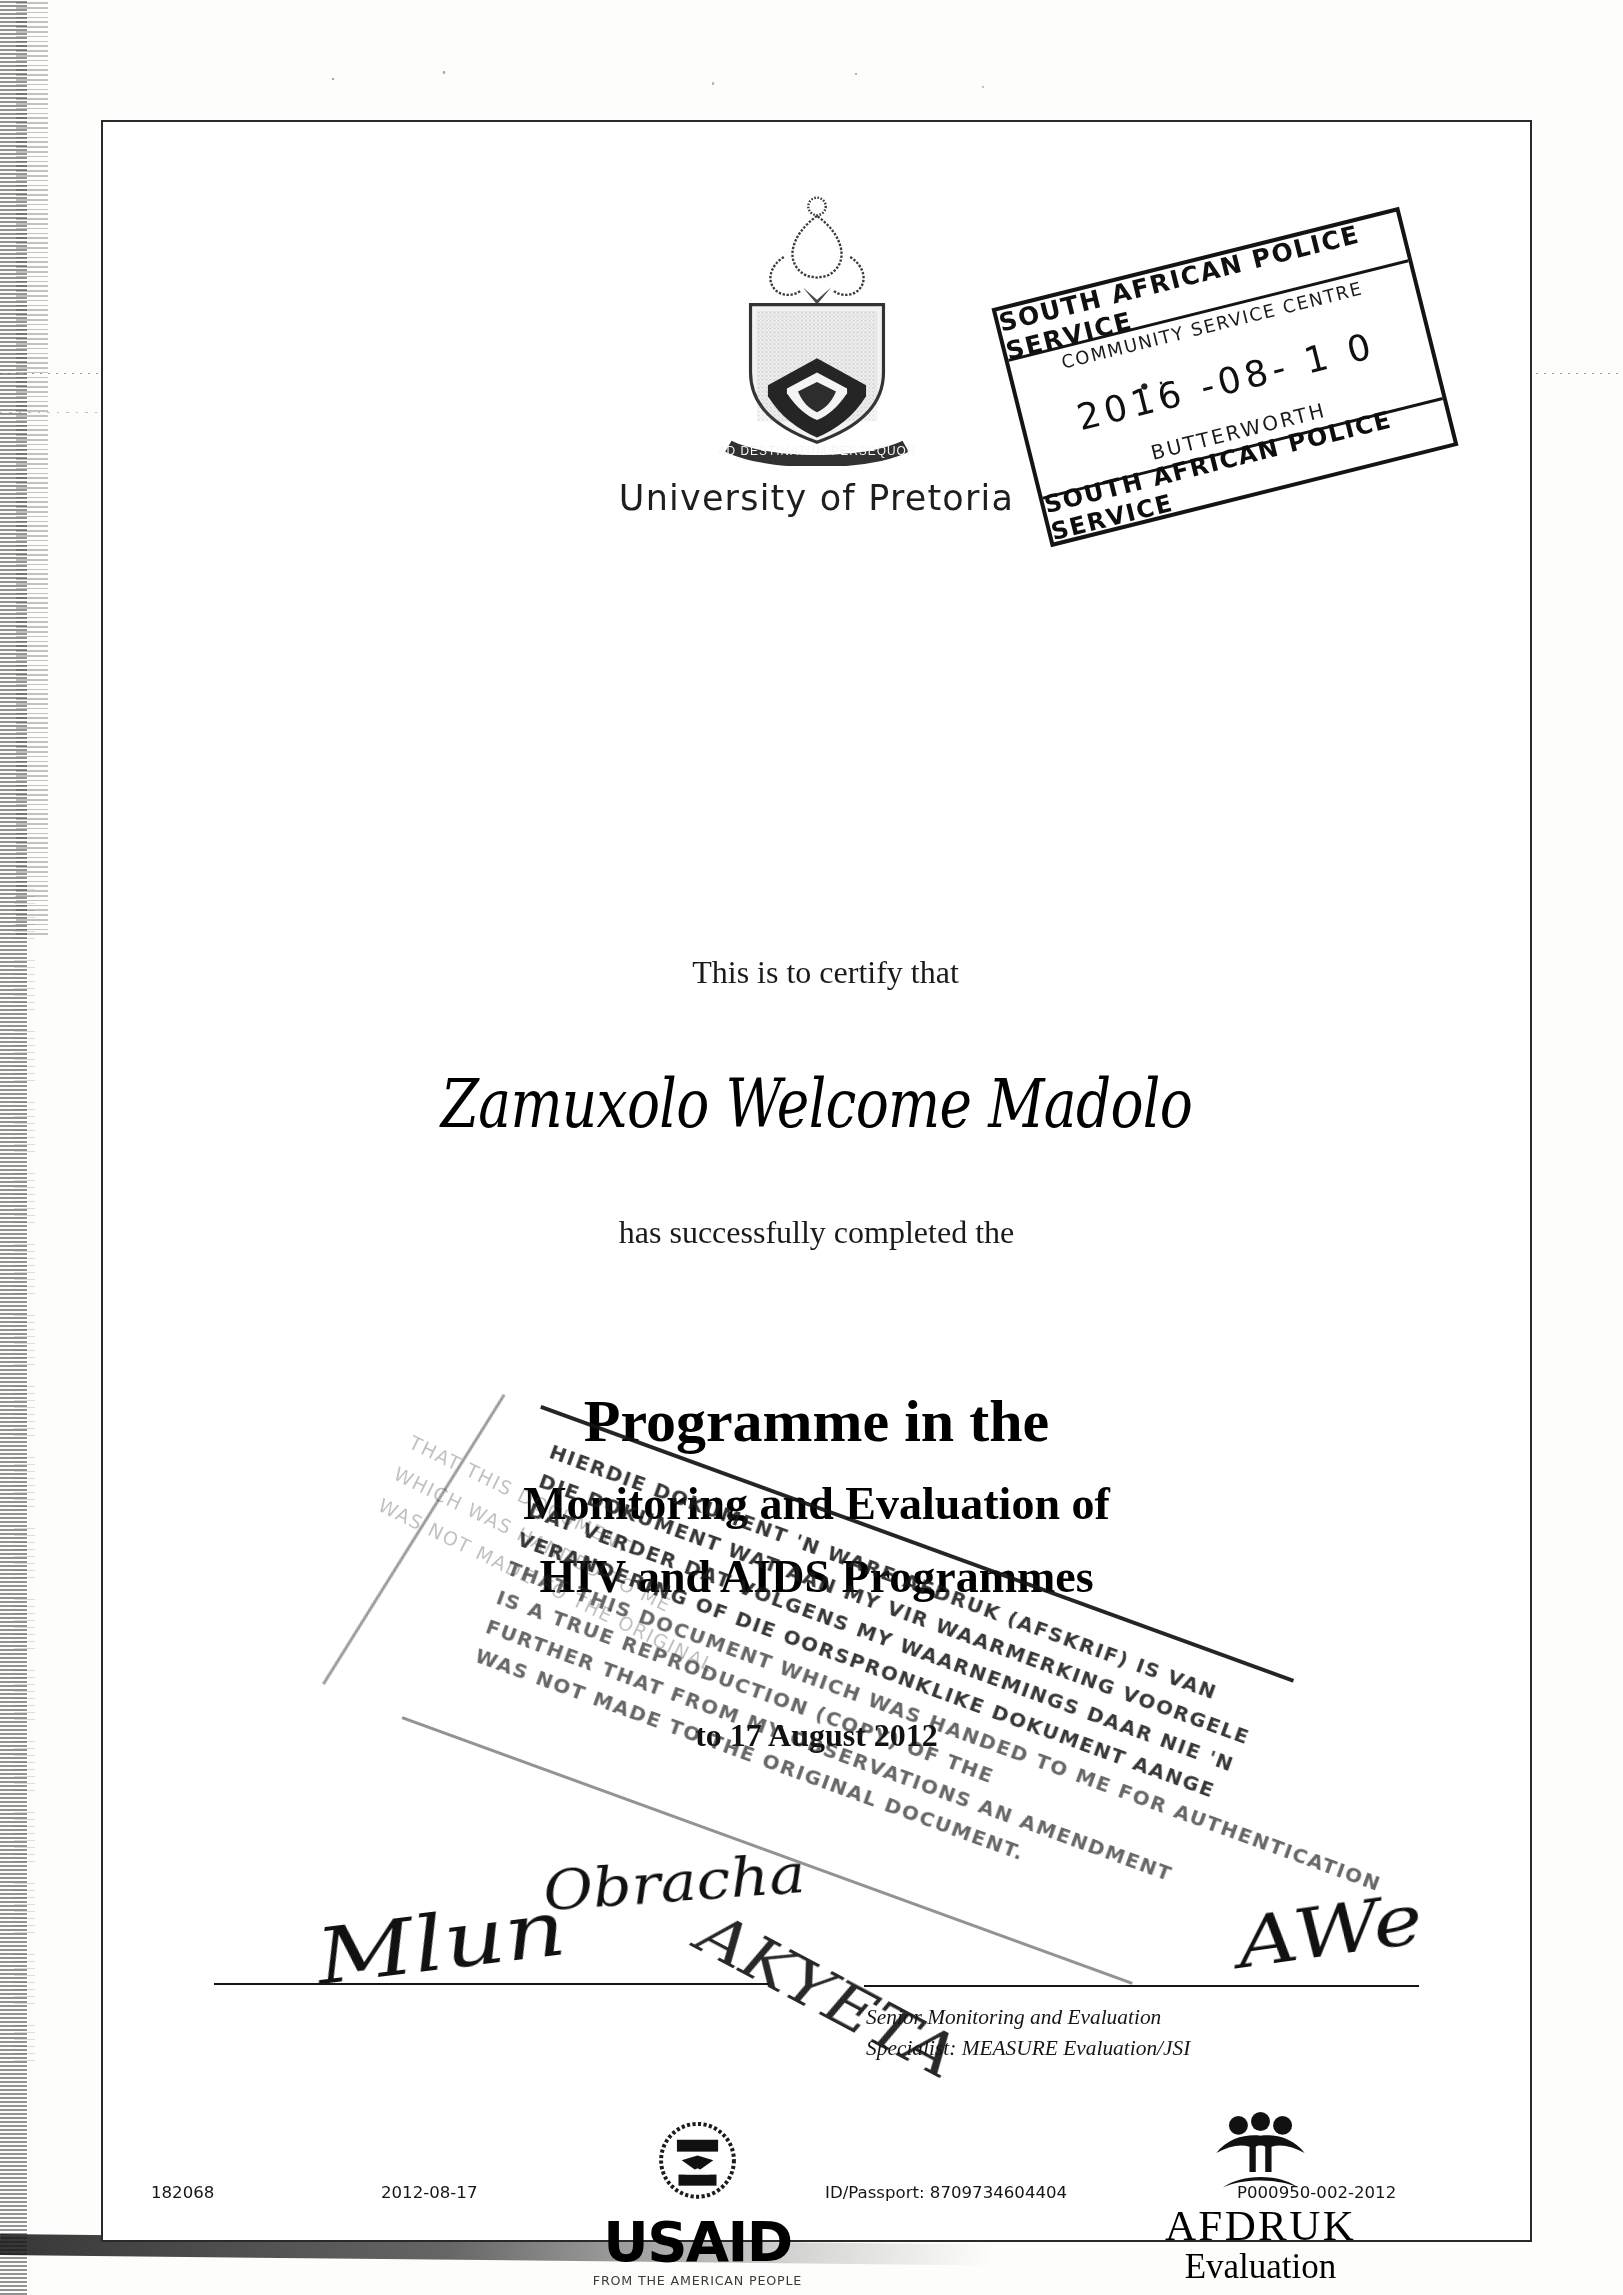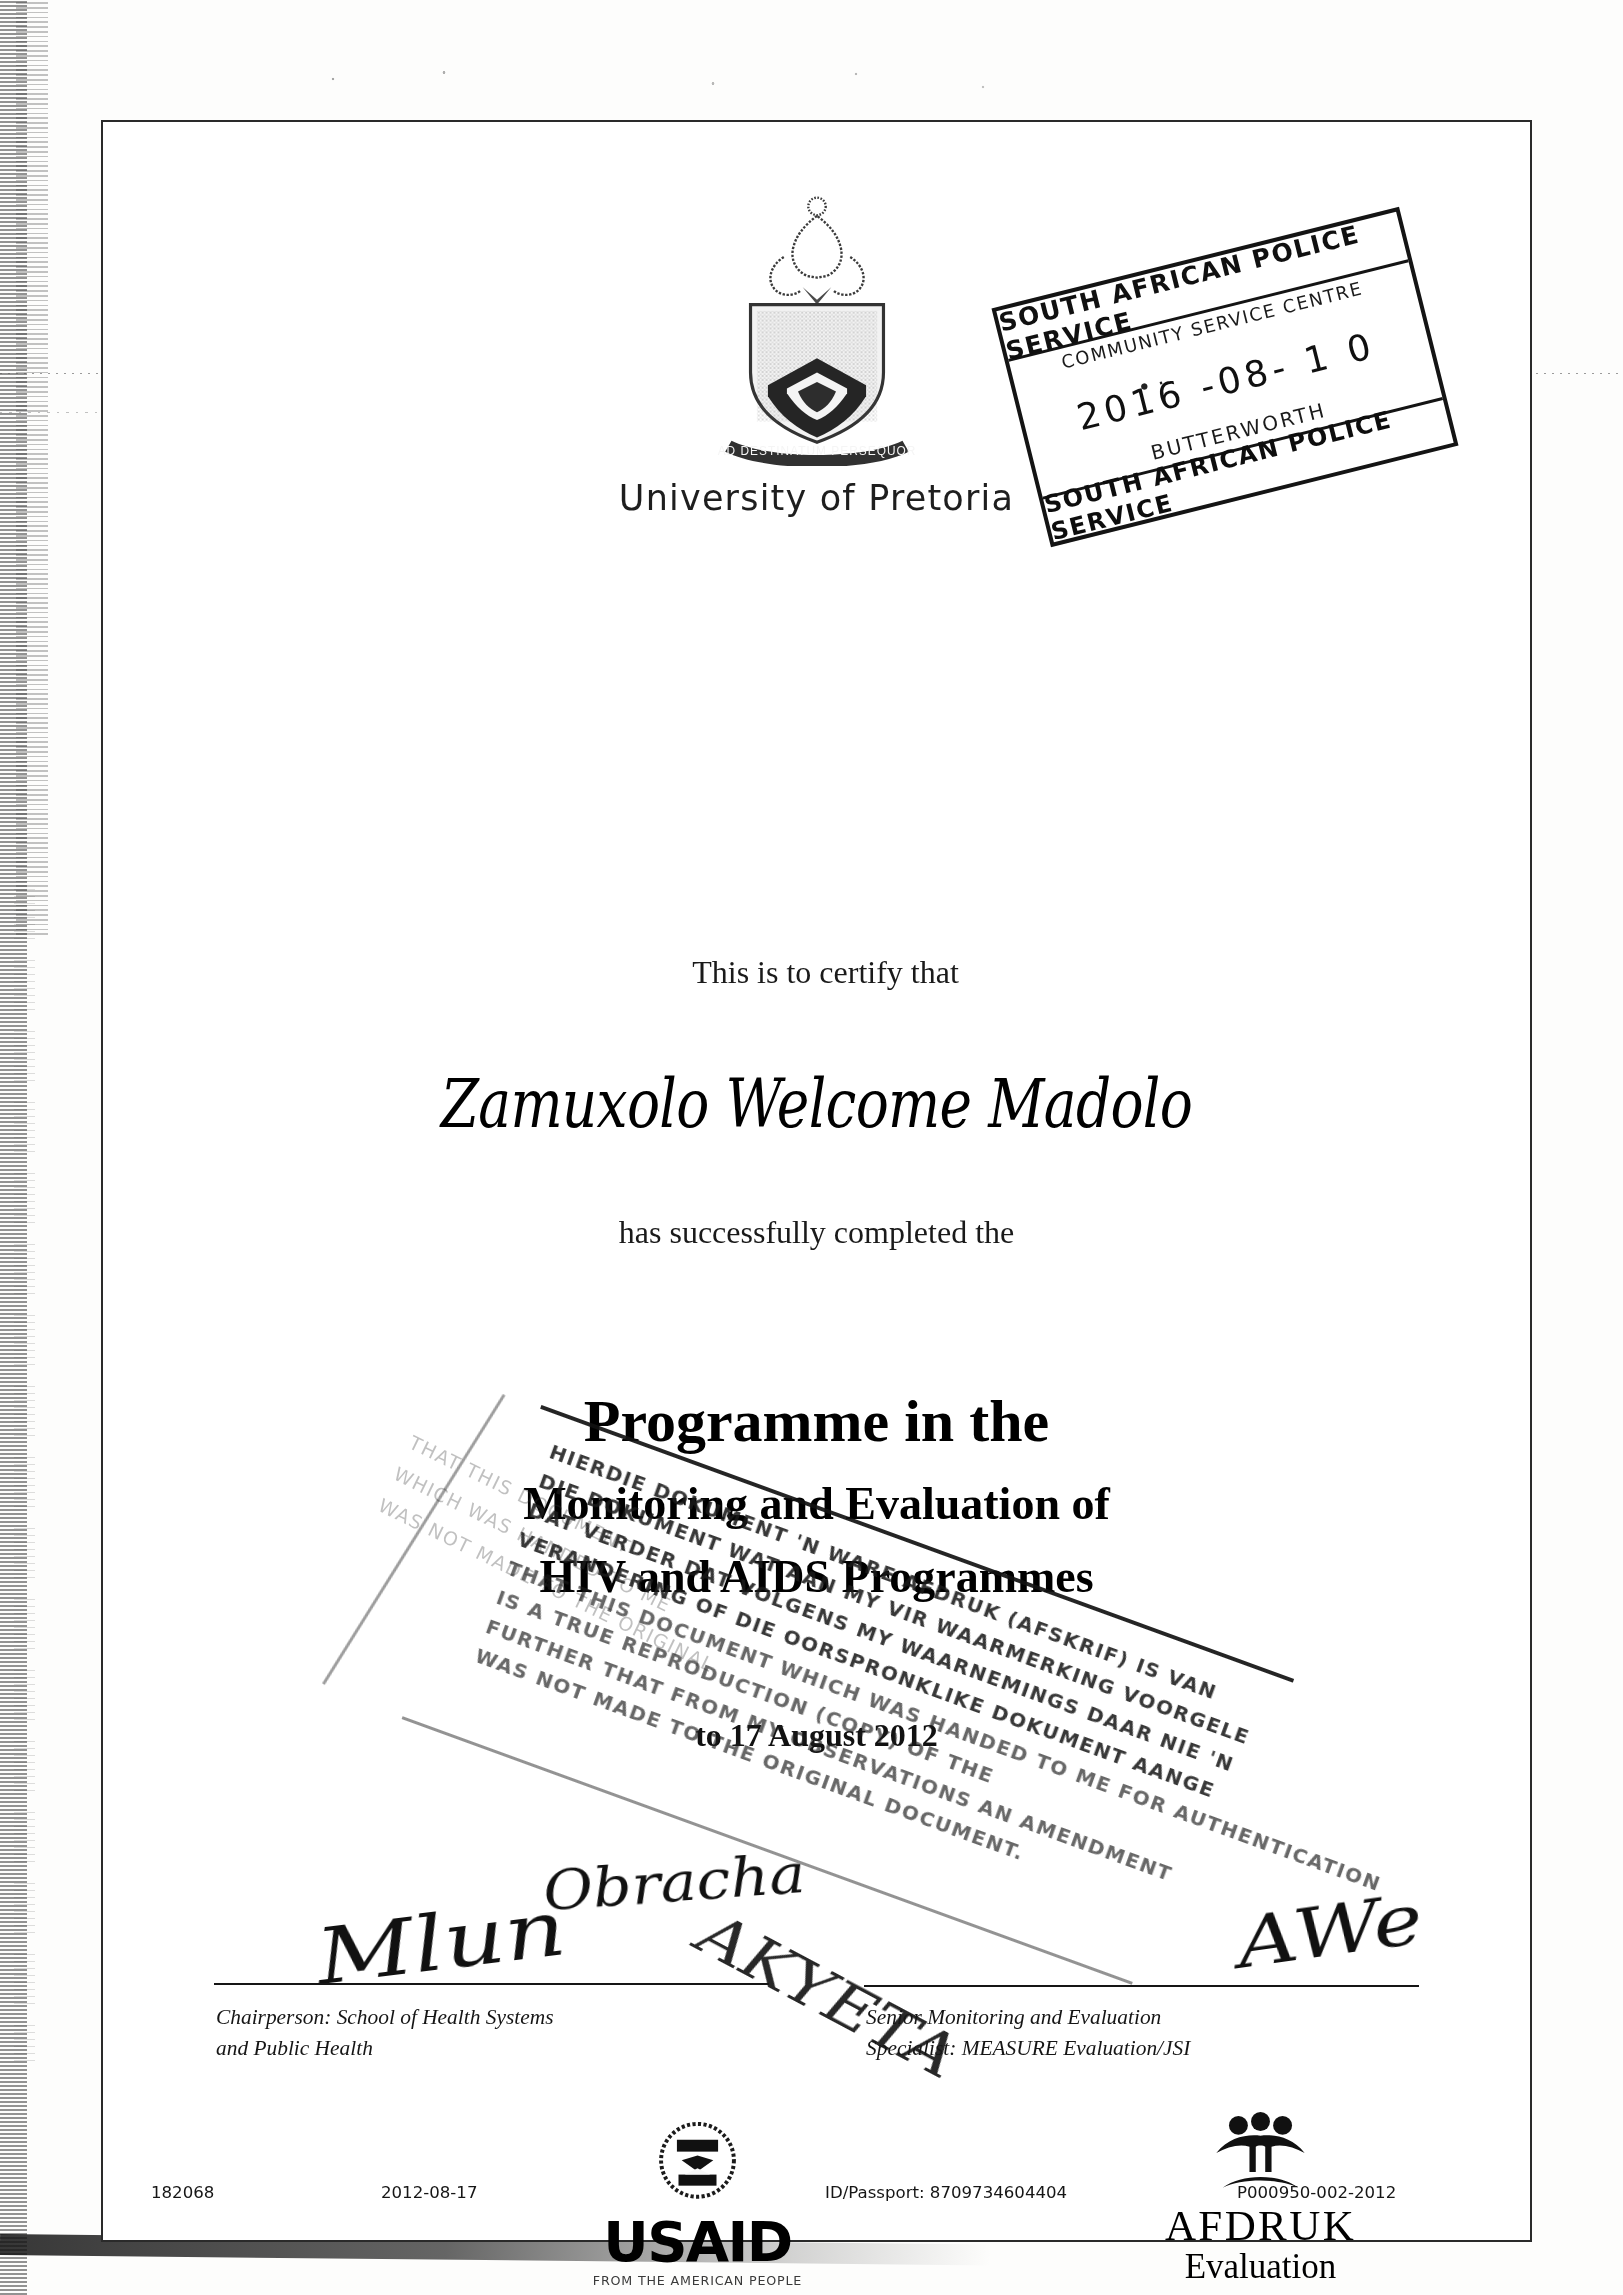--- a/index.html
+++ b/index.html
@@ -326,24 +326,20 @@
   </div>
 
   <div class="handwrite" id="sig-left-ink">Mlun</div>
   <div class="handwrite" id="sig-left-ink2">Obracha</div>
   <div class="handwrite" id="sig-right-ink">AWe</div>
   <div class="handwrite" id="sig-diag-ink">AKYETA</div>
 
   <div class="sig-rule" id="sig-rule-left"></div>
   <div class="sig-rule" id="sig-rule-right"></div>
 
-  <div class="sig-caption" id="sig-caption-left">
-    <div>Chairperson:  School of Health Systems</div>
-    <div>and Public Health</div>
-  </div>
   <div class="sig-caption" id="sig-caption-right">
     <div>Senior Monitoring and Evaluation</div>
     <div>Specialist:  MEASURE Evaluation/JSI</div>
   </div>
 
   <div id="usaid-logo">
     <svg width="95" height="89" viewBox="0 0 120 112" aria-hidden="true">
       <circle cx="60" cy="52" r="46" fill="none" stroke="#1b1b1b" stroke-width="5" stroke-dasharray="4 3"></circle>
       <rect x="34" y="26" width="52" height="15" fill="#111"></rect>
       <path d="M40 52 L60 46 L80 52 L60 66 Z" fill="#111"></path>

